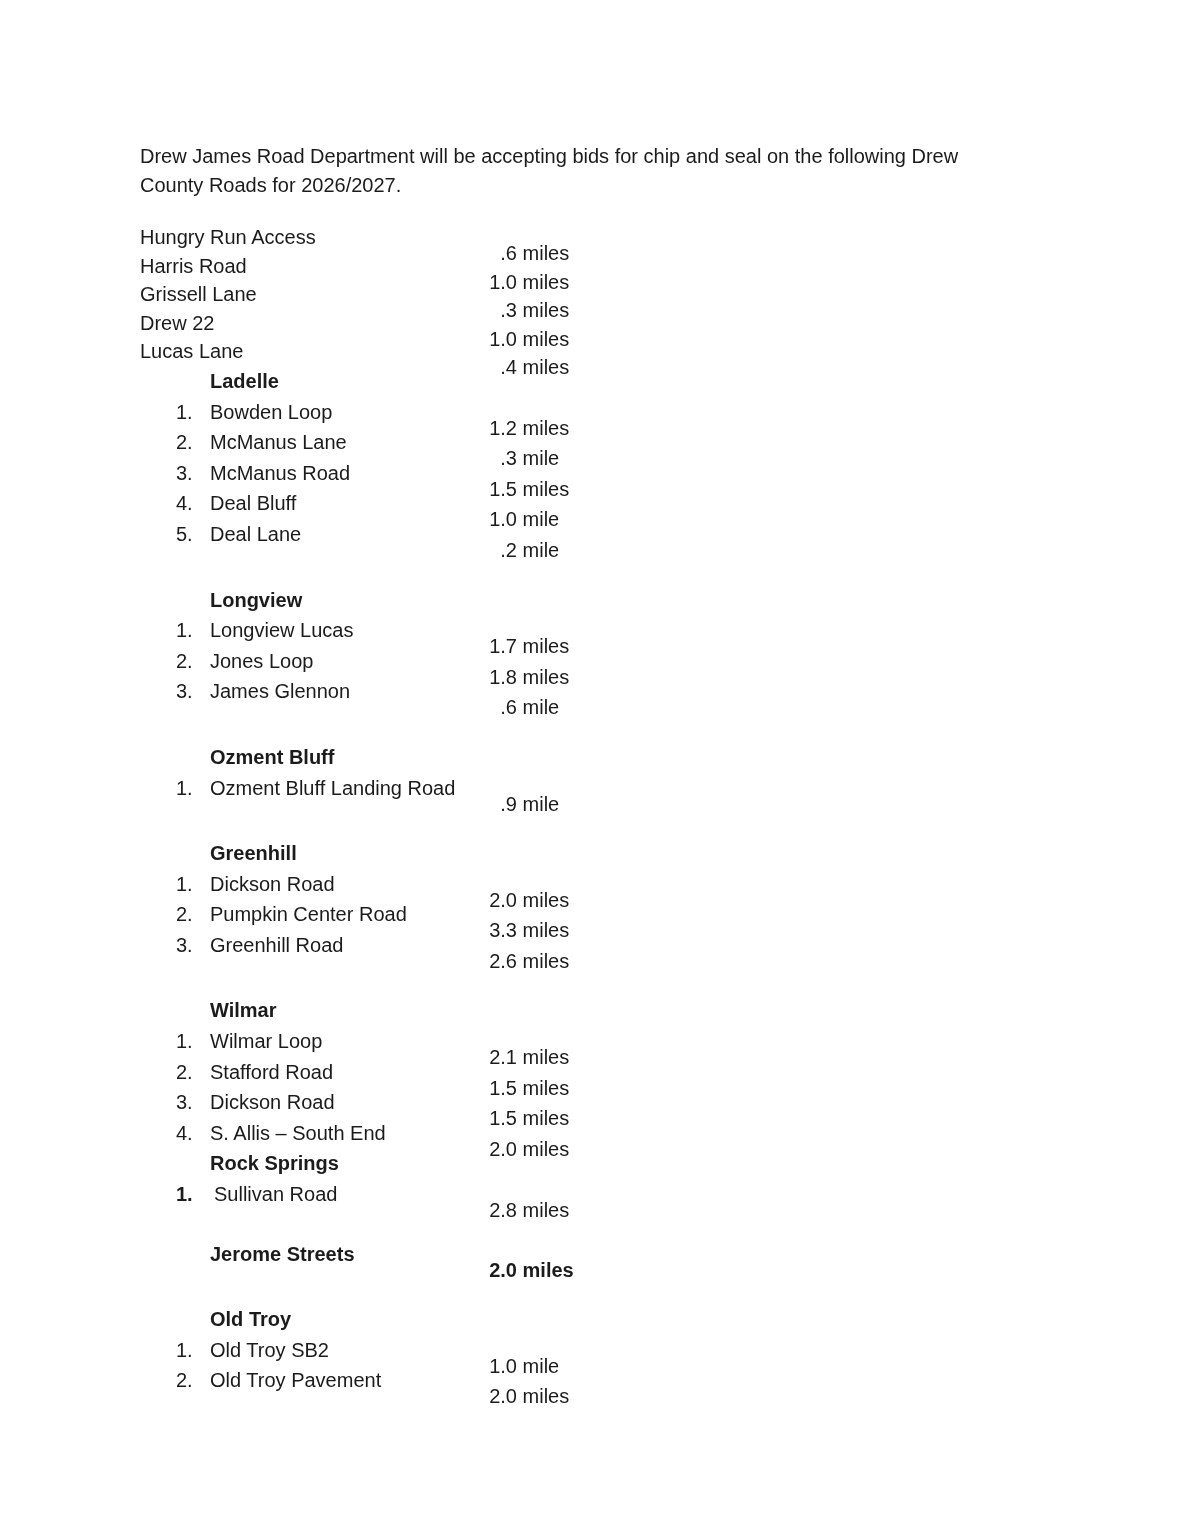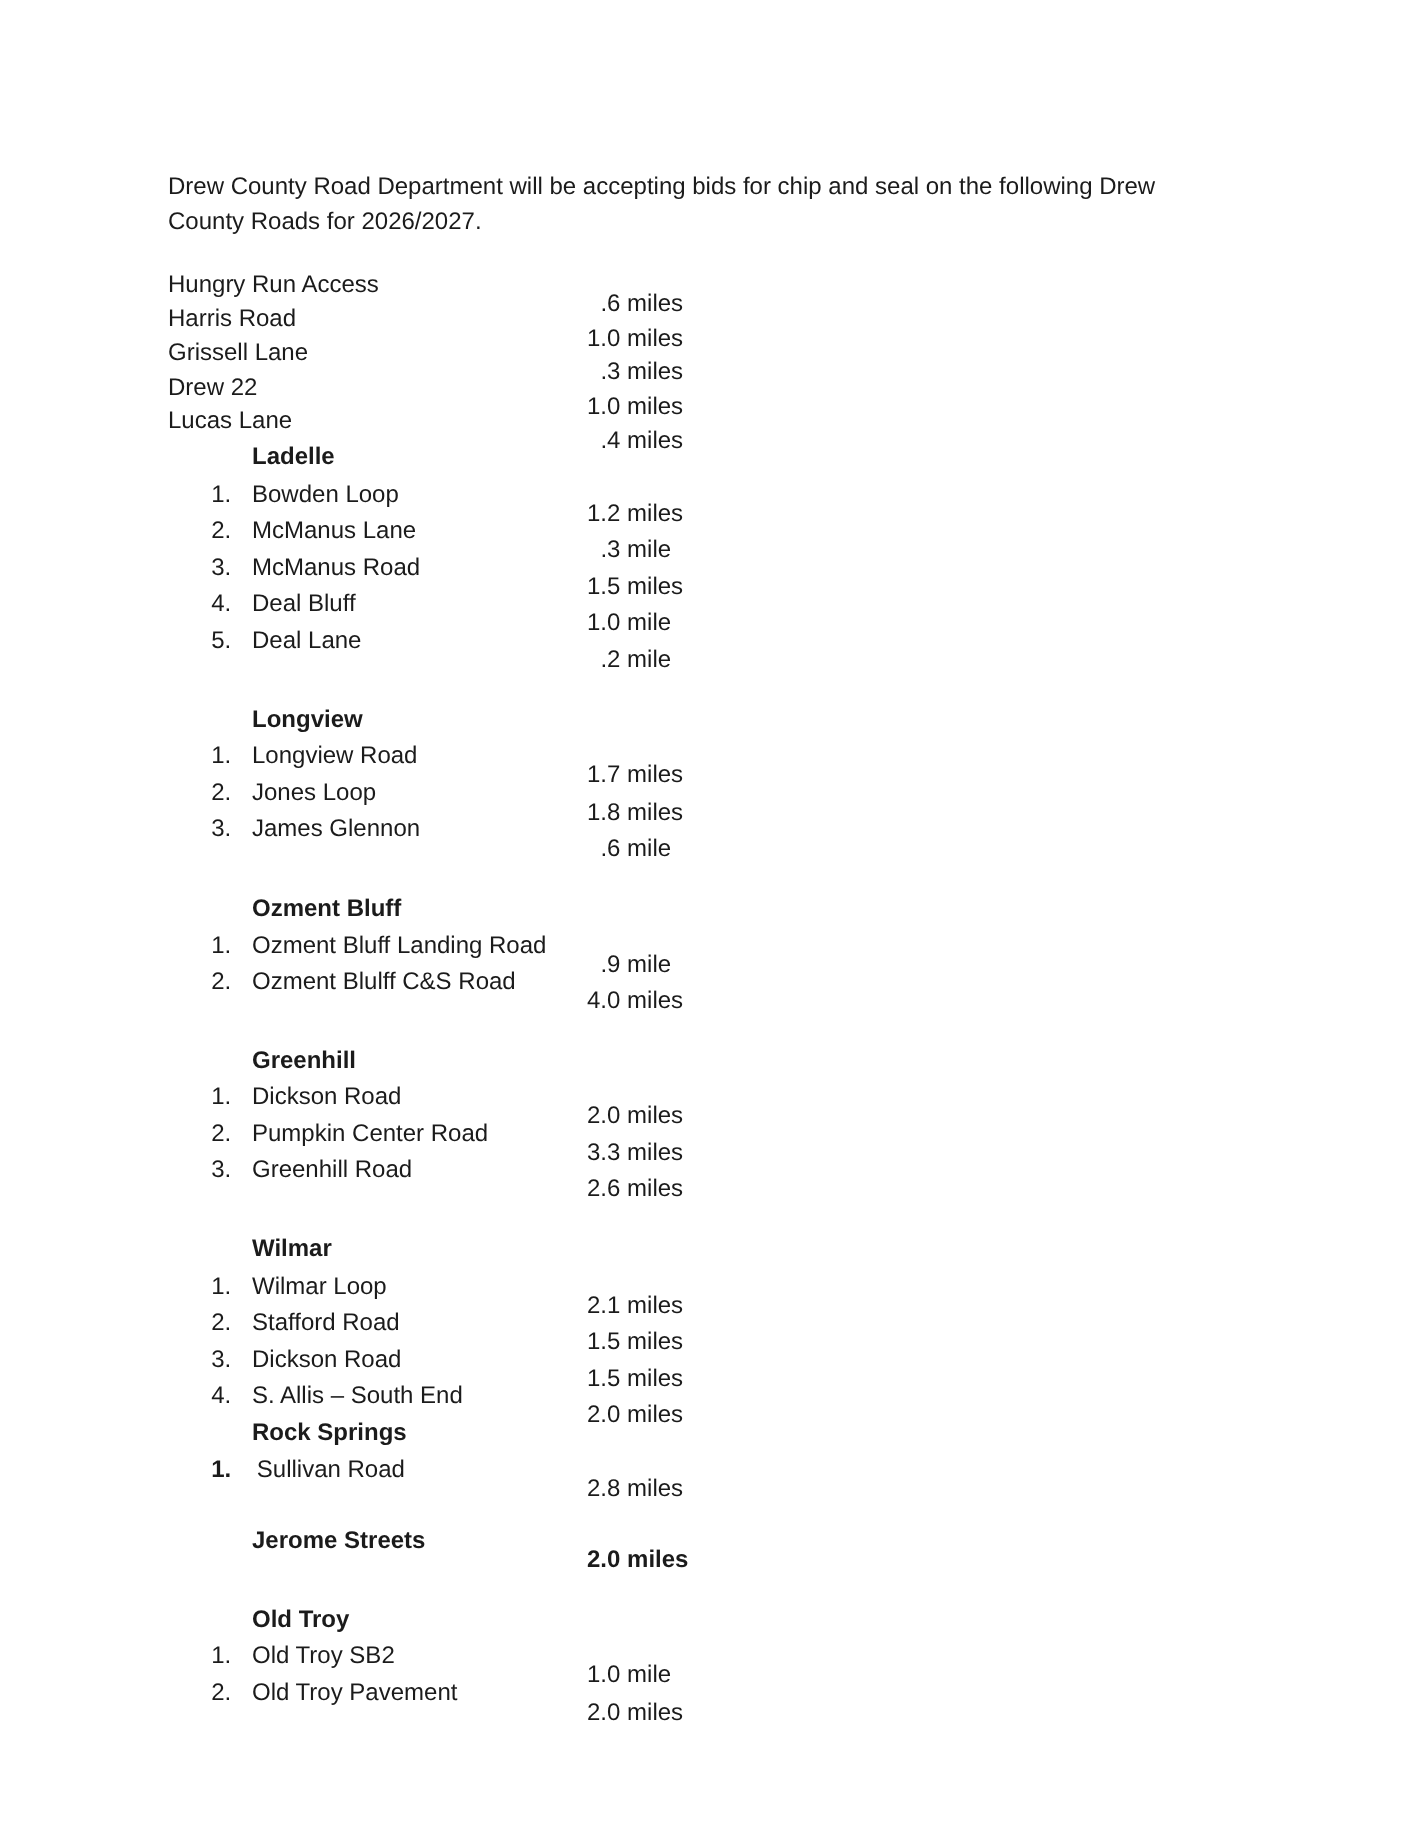--- a/index.html
+++ b/index.html
@@ -57,49 +57,48 @@
     display: inline-block;
     width: 62px;
     text-align: right;
   }
 </style>
 </head>
 <body>
 
 <div class="page">
   <p class="intro">
-    <span class="line">Drew County Road Department will be accepting bids for chip and seal on the following Drew</span>
+    <span class="line">Drew James Road Department will be accepting bids for chip and seal on the following Drew</span>
     <span class="line">County Roads for 2026/2027.</span>
   </p>
   <div class="top-list" id="top-list">
       <div class="trow"><span class="tname">Hungry Run Access</span><span class="miles"><span class="mnum">.6</span> <span class="munit">miles</span></span></div>
       <div class="trow"><span class="tname">Harris Road</span><span class="miles"><span class="mnum">1.0</span> <span class="munit">miles</span></span></div>
       <div class="trow"><span class="tname">Grissell Lane</span><span class="miles"><span class="mnum">.3</span> <span class="munit">miles</span></span></div>
       <div class="trow"><span class="tname">Drew 22</span><span class="miles"><span class="mnum">1.0</span> <span class="munit">miles</span></span></div>
       <div class="trow"><span class="tname">Lucas Lane</span><span class="miles"><span class="mnum">.4</span> <span class="munit">miles</span></span></div>
     </div>
   <div id="sections">
       <div class="section ladelle first">
         <div class="hrow"><span class="htext">Ladelle</span></div>
         <div class="nrow"><span class="no">1.</span><span class="nname">Bowden Loop</span><span class="miles"><span class="mnum">1.2</span> <span class="munit">miles</span></span></div>
         <div class="nrow"><span class="no">2.</span><span class="nname">McManus Lane</span><span class="miles"><span class="mnum">.3</span> <span class="munit">mile</span></span></div>
         <div class="nrow"><span class="no">3.</span><span class="nname">McManus Road</span><span class="miles"><span class="mnum">1.5</span> <span class="munit">miles</span></span></div>
         <div class="nrow"><span class="no">4.</span><span class="nname">Deal Bluff</span><span class="miles"><span class="mnum">1.0</span> <span class="munit">mile</span></span></div>
         <div class="nrow"><span class="no">5.</span><span class="nname">Deal Lane</span><span class="miles"><span class="mnum">.2</span> <span class="munit">mile</span></span></div>
       </div>
       <div class="section longview">
         <div class="hrow"><span class="htext">Longview</span></div>
-        <div class="nrow"><span class="no">1.</span><span class="nname">Longview Road</span><span class="miles"><span class="mnum">1.7</span> <span class="munit">miles</span></span></div>
+        <div class="nrow"><span class="no">1.</span><span class="nname">Longview Lucas</span><span class="miles"><span class="mnum">1.7</span> <span class="munit">miles</span></span></div>
         <div class="nrow"><span class="no">2.</span><span class="nname">Jones Loop</span><span class="miles"><span class="mnum">1.8</span> <span class="munit">miles</span></span></div>
         <div class="nrow"><span class="no">3.</span><span class="nname">James Glennon</span><span class="miles"><span class="mnum">.6</span> <span class="munit">mile</span></span></div>
       </div>
       <div class="section ozment-bluff">
         <div class="hrow"><span class="htext">Ozment Bluff</span></div>
         <div class="nrow"><span class="no">1.</span><span class="nname">Ozment Bluff Landing Road</span><span class="miles"><span class="mnum">.9</span> <span class="munit">mile</span></span></div>
-        <div class="nrow"><span class="no">2.</span><span class="nname">Ozment Blulff C&amp;S Road</span><span class="miles"><span class="mnum">4.0</span> <span class="munit">miles</span></span></div>
       </div>
       <div class="section greenhill">
         <div class="hrow"><span class="htext">Greenhill</span></div>
         <div class="nrow"><span class="no">1.</span><span class="nname">Dickson Road</span><span class="miles"><span class="mnum">2.0</span> <span class="munit">miles</span></span></div>
         <div class="nrow"><span class="no">2.</span><span class="nname">Pumpkin Center Road</span><span class="miles"><span class="mnum">3.3</span> <span class="munit">miles</span></span></div>
         <div class="nrow"><span class="no">3.</span><span class="nname">Greenhill Road</span><span class="miles"><span class="mnum">2.6</span> <span class="munit">miles</span></span></div>
       </div>
       <div class="section wilmar">
         <div class="hrow"><span class="htext">Wilmar</span></div>
         <div class="nrow"><span class="no">1.</span><span class="nname">Wilmar Loop</span><span class="miles"><span class="mnum">2.1</span> <span class="munit">miles</span></span></div>

